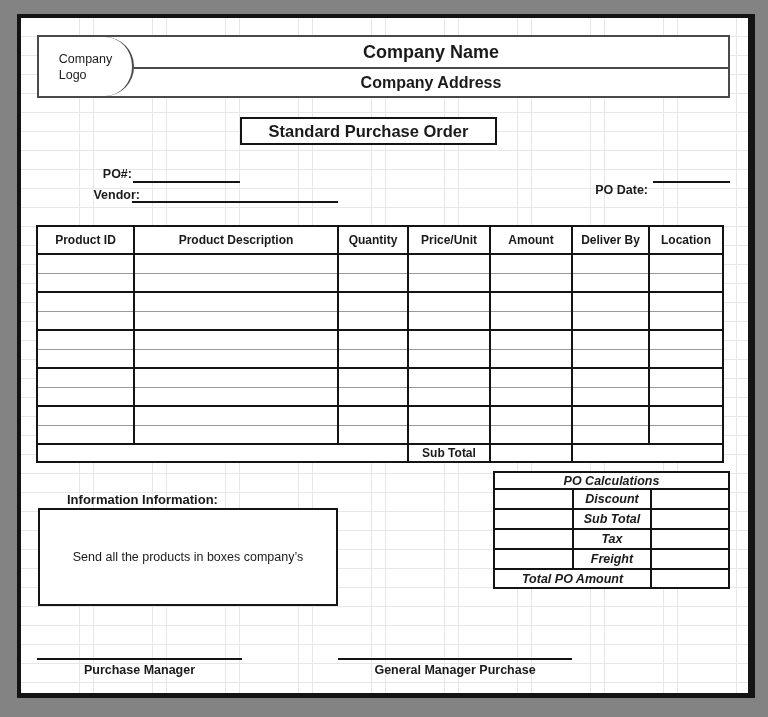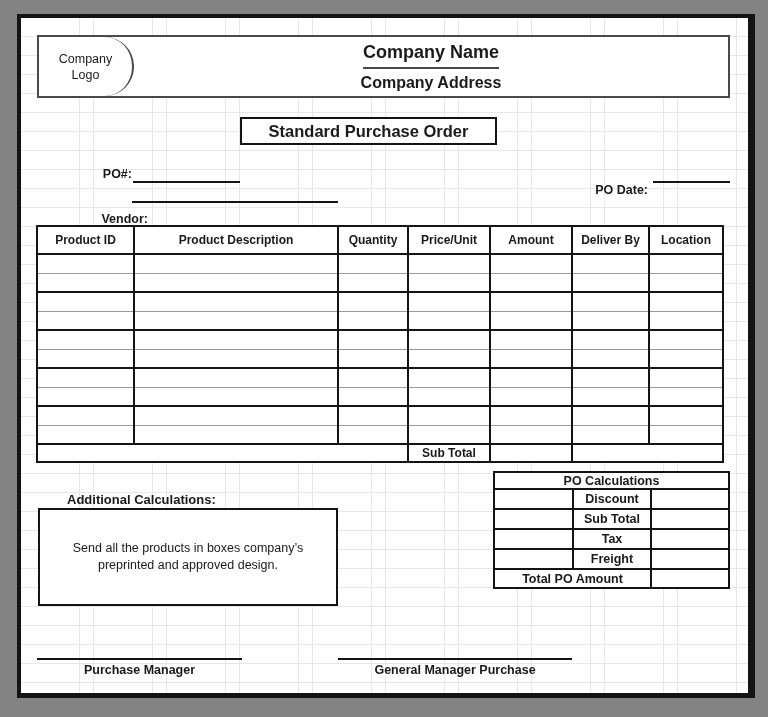--- a/index.html
+++ b/index.html
@@ -26,24 +26,24 @@
       repeating-linear-gradient(to bottom, transparent 0px, transparent 18px, var(--grid,#e7e7e7) 18px, var(--grid,#e7e7e7) 19px),
       repeating-linear-gradient(to right, transparent 0px, transparent 58px, var(--grid,#e7e7e7) 58px, var(--grid,#e7e7e7) 59px, transparent 59px, transparent 72px, var(--grid,#e7e7e7) 72px, var(--grid,#e7e7e7) 73px);
   }
   
   .co-header {
     position:absolute; left:16px; top:17px; width:693px; height:63px;
     border:2px solid #4a4a4a; background:#fff; display:flex;
   }
   .logo-cell {
     width:95px; border-right:2px solid #4a4a4a;
-    display:flex; align-items:center; justify-content:center; text-align:center;
+    display:flex; align-items:center; justify-content:center; 
     font-size:12.5px; line-height:16px; padding:0 20px;border-radius:29px;
   }
-  .co-right { flex:1; display:flex; flex-direction:column;align-items:center; }
+  .co-right { flex:1; display:flex; flex-direction:column; }
   .co-name {
     height:32px; border-bottom:2px solid #4a4a4a;
     display:flex; align-items:center; justify-content:center;
     font-weight:bold; font-size:18px;
   }
   .co-addr {
     flex:1; display:flex; align-items:center; justify-content:center;
     font-weight:bold; font-size:16px;
   }
   
@@ -71,21 +71,21 @@
   }
   table.items tbody tr { height:19px; }
   table.items tbody tr:nth-child(odd) td { border-bottom:1px solid #9a9a9a; }
   table.items tbody tr:nth-child(even) td { border-bottom:2px solid var(--ink,#141414); }
   table.items tfoot tr { height:18px; }
   table.items tfoot td { border:2px solid var(--ink,#141414); font-size:12px; }
   table.items tfoot td.sub-label { font-weight:bold; text-align:center; }
   
   table.calc {
     position:absolute; left:472px; top:453px; width:235px;
-    border-collapse:collapse; table-layout:fixed; background:#fff;
+    border-collapse:collapse; table-layout:fixed; background:#fff;font-style:italic;
   }
   table.calc td {
     border:2px solid var(--ink,#141414);
     font-size:12.5px; font-weight:bold; text-align:center; padding:0;
   }
   table.calc tr.calc-head { height:17px; }
   table.calc tr.calc-row { height:20px; }
   table.calc tr.calc-total { height:19px; }
   
   .addl-label { position:absolute; left:46px; top:474px; font-weight:bold; font-size:13px; }
@@ -118,21 +118,21 @@
     </div>
 
     <div class="title-box">Standard Purchase Order</div>
 
     <div class="fld-label" style="left:40px; top:149px; width:71px;">PO#:</div>
     <div class="blank" style="left:112px; top:150px; width:107px;"><span></span></div>
 
     <div class="fld-label" style="left:540px; top:165px; width:87px;">PO Date:</div>
     <div class="blank" style="left:632px; top:150px; width:77px;"><span></span></div>
 
-    <div class="fld-label" style="left:56px; top:170px; width:71px;margin-top:24px;">Vendor:</div>
+    <div class="fld-label" style="left:48px; top:170px; width:71px;">Vendor:</div>
     <div class="blank" style="left:111px; top:170px; width:206px;"><span></span></div>
 
     <table class="items">
       <colgroup>
         <col style="width:97px">
           <col style="width:204px">
           <col style="width:70px">
         <col style="width:82px">
           <col style="width:82px">
           <col style="width:77px">
@@ -281,24 +281,23 @@
         <td>Freight</td>
         <td></td>
       </tr>
       <tr class="calc-total">
         <td colspan="2">Total PO Amount</td>
         <td></td>
       </tr>
     </tbody>
       </table>
 
-    <div class="addl-label">Additional Calculations:</div>
+    <div class="addl-label">Information Information:</div>
     <div class="note-box">
       <div>Send all the products in boxes company’s</div>
-      <div>preprinted and approved design.</div>
     </div>
 
     <div class="sig sig-left"></div>
     <div class="sig-label sig-label-left">Purchase Manager</div>
     <div class="sig sig-right"></div>
     <div class="sig-label sig-label-right">General Manager Purchase</div>
 
   </div>
 </div>
 

